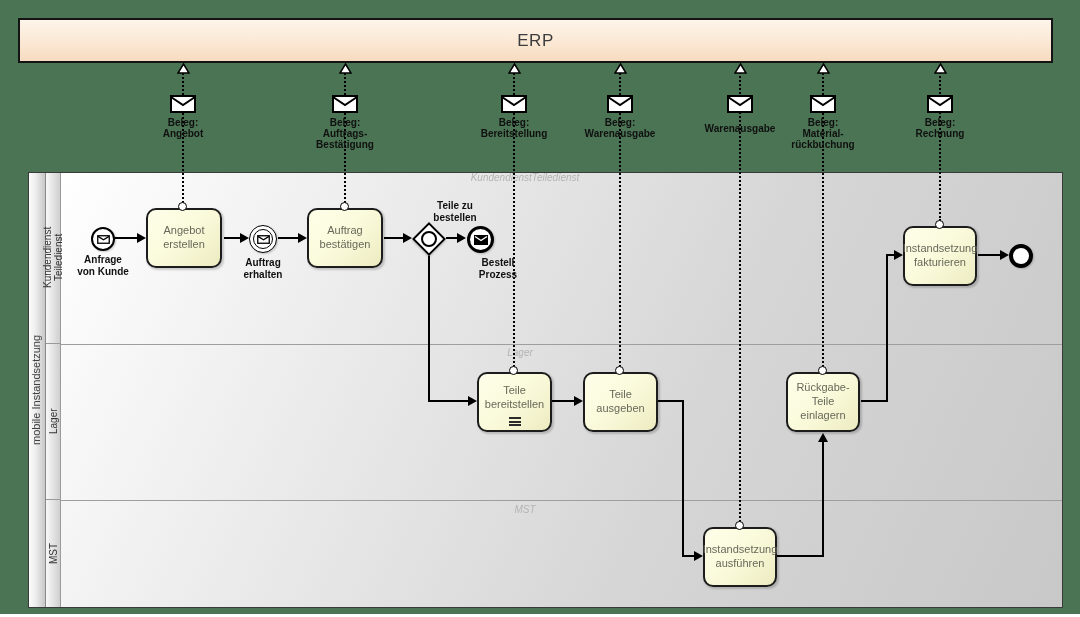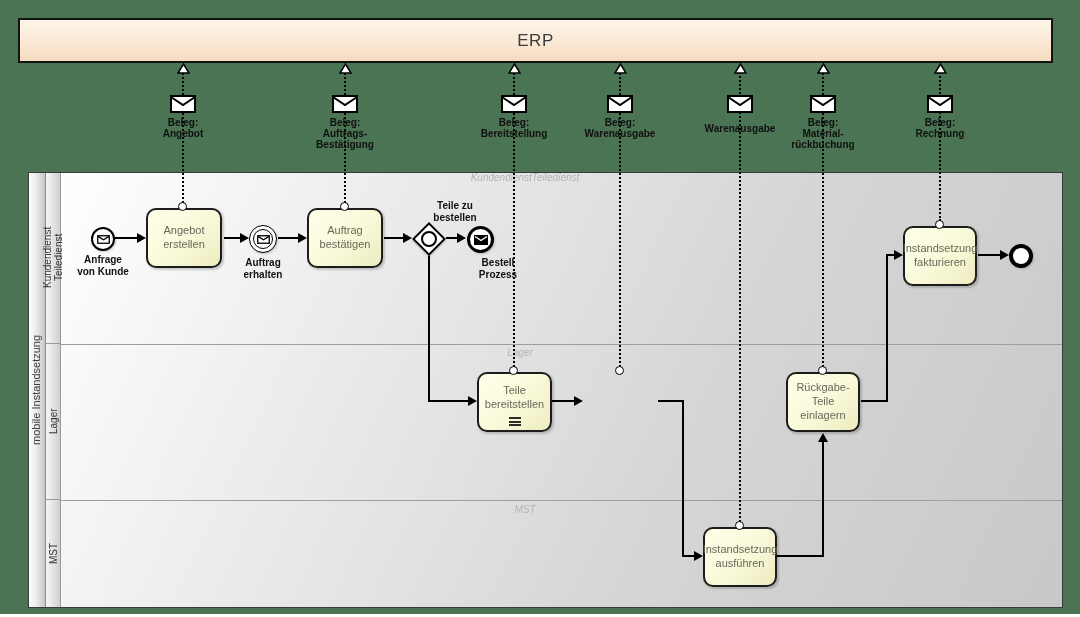--- a/index.html
+++ b/index.html
@@ -236,20 +236,21 @@
 
   <div class="evt" style="left:1009px;top:244px;width:24px;height:24px;border:4px solid #000;"></div>
 
   <div class="task" style="left:477px;top:372px;width:75px;height:60px;">
     <span style="margin-bottom:8px;">Teile
 bereitstellen</span>
     <div class="mi-marker"><div></div><div></div><div></div></div>
   </div>
   <div class="anchor" style="left:509px;top:366px;"></div>
 
+  <div class="task" style="left:583px;top:372px;width:75px;height:60px;"><span>Teile ausgeben</span></div>
   <div class="anchor" style="left:615px;top:366px;"></div>
 
   <div class="task" style="left:786px;top:372px;width:74px;height:60px;"><span>Rückgabe-
 Teile
 einlagern</span></div>
   <div class="anchor" style="left:818px;top:366px;"></div>
 
   <div class="task" style="left:703px;top:527px;width:74px;height:60px;"><span>Instandsetzung
 ausführen</span></div>
   <div class="anchor" style="left:735px;top:521px;"></div>

